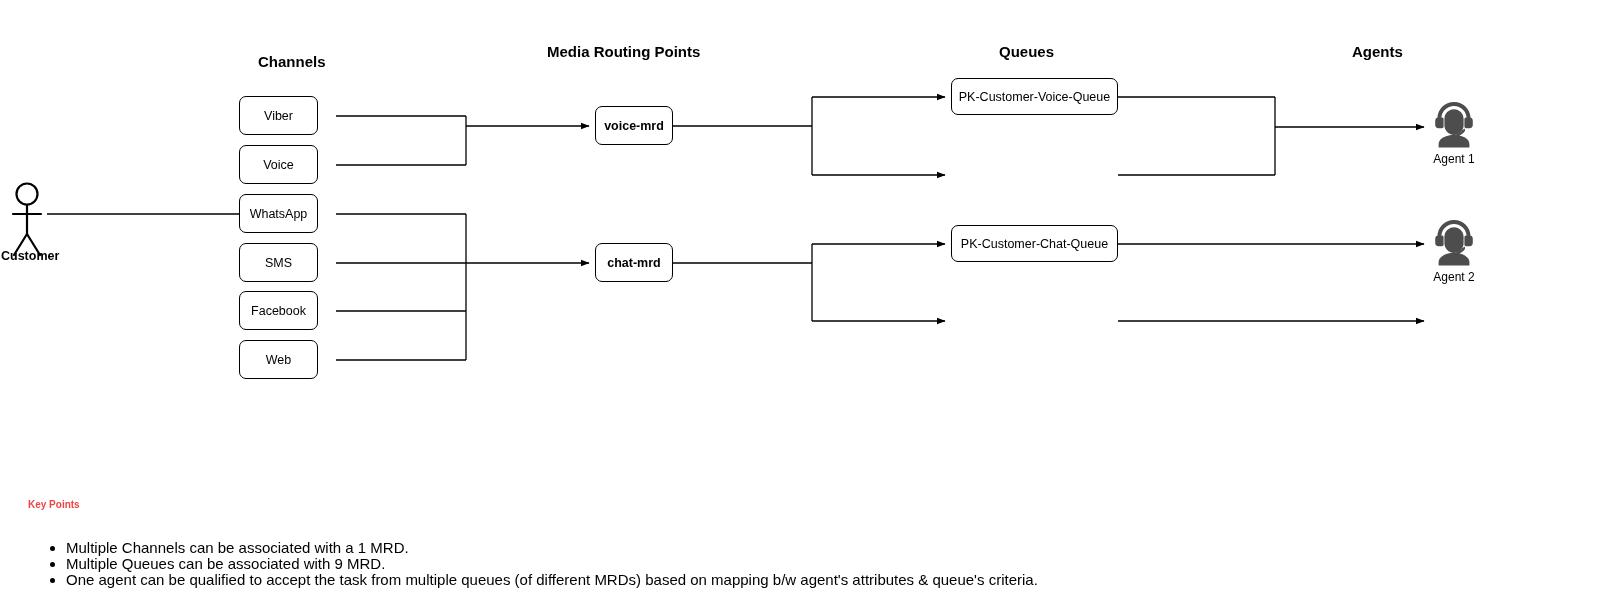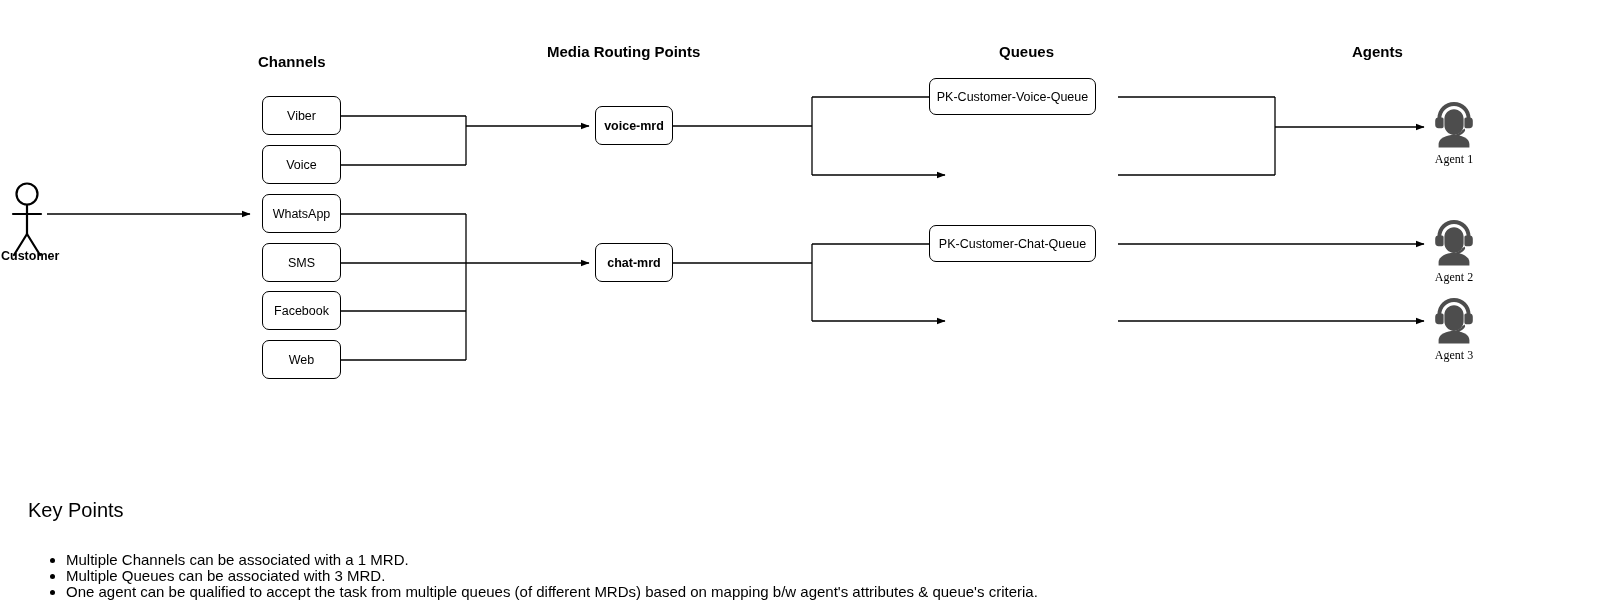--- a/index.html
+++ b/index.html
@@ -37,23 +37,23 @@
     background: #ffffff;
     display: flex;
     align-items: center;
     justify-content: center;
     font-size: 12.5px;
     color: #000;
     text-align: center;
     white-space: nowrap;
     z-index: 4;
   }
-  .chan  { left: 262px; width: 79px;  height: 39px; }
+  .chan  { left: 239px; width: 79px;  height: 39px; }
   .mrd   { left: 595px; width: 78px;  height: 39px; font-weight: bold; }
-  .queue { left: 929px; width: 167px; height: 37px; }
+  .queue { left: 951px; width: 167px; height: 37px; }
 
   
   #wires {
     position: absolute;
     left: 0; top: 0;
     width: 1604px; height: 611px;
     z-index: 1;
     pointer-events: none;
   }
 
@@ -79,34 +79,33 @@
     z-index: 3;
     text-align: center;
   }
   .agent-icon { display: block; margin: 0 auto; }
   .agent-label {
     display: block;
     font-size: 12px;
     color: #000;
     margin-top: 2px;
     white-space: nowrap;
-    font-family: Liberation Serif, serif;
   }
   #agent-1 { top: 58px; }
   #agent-2 { top: 176px; }
   #agent-3 { top: 254px; }
 
   
   #keypoints {
     position: absolute;
     left: 28px; top: 461px;
     width: 1100px;
   }
   #keypoints-title {
-    font-size: 20px; font-weight: normal; color: #000000;
+    font-size: 10px; font-weight: bold; color: #ef4444;
     margin: 0 0 30px 0;
   }
   #keypoints-list {
     margin: 0; padding: 0 0 0 38px;
     list-style: disc;
   }
   #keypoints-list li {
     font-size: 15px;
     color: #000;
     line-height: 16px;
@@ -211,36 +210,23 @@
         <path d="M11.6 21.4 h3.4 a1.6 1.6 0 0 1 1.6 1.6 v7.6 a1.6 1.6 0 0 1-1.6 1.6 h-3.4 a3.4 3.4 0 0 1-3.4-3.4 v-4 a3.4 3.4 0 0 1 3.4-3.4 z"></path>
         <path d="M42.4 21.4 h-3.4 a1.6 1.6 0 0 0-1.6 1.6 v7.6 a1.6 1.6 0 0 0 1.6 1.6 h3.4 a3.4 3.4 0 0 0 3.4-3.4 v-4 a3.4 3.4 0 0 0-3.4-3.4 z"></path>
         <path d="M27 13.2 c-5.3 0-9.6 4.3-9.6 9.6 v6.5 c0 5.3 4.3 9.6 9.6 9.6 s9.6-4.3 9.6-9.6 v-6.5 c0-5.3-4.3-9.6-9.6-9.6 z"></path>
         <path d="M37.8 32.6 l-2.6 1.7 c-1.4 2-3.5 3.4-6 3.9 v1.1 h-4.4 a1.9 1.9 0 0 0 0 3.8 h4.9 a2.9 2.9 0 0 0 2.9-2.9 v-1 c2.3-.9 4.2-2.5 5.5-4.5 z"></path>
         <path d="M27 38.8 c-6.9 0-15.4 3.5-15.4 9.2 v3.4 h30.8 v-3.4 c0-5.7-8.5-9.2-15.4-9.2 z"></path>
       </g>
     </svg>
     <span class="agent-label">Agent 2</span>
   </div>
 
-  <div class="agent" id="agent-3">
-    <svg class="agent-icon" width="54" height="54" viewBox="0 0 54 54">
-      <g fill="#4d4d4d">
-        <path d="M27 6 c-9.2 0-16.6 7.4-16.6 16.6 0 3.2 .9 6.1 2.4 8.6 l3.3-2.1 c-1.1-1.9-1.8-4.1-1.8-6.5 0-7 5.7-12.7 12.7-12.7 s12.7 5.7 12.7 12.7 c0 2.4-.7 4.6-1.8 6.5 l3.3 2.1 c1.5-2.5 2.4-5.4 2.4-8.6 C43.6 13.4 36.2 6 27 6 z"></path>
-        <path d="M11.6 21.4 h3.4 a1.6 1.6 0 0 1 1.6 1.6 v7.6 a1.6 1.6 0 0 1-1.6 1.6 h-3.4 a3.4 3.4 0 0 1-3.4-3.4 v-4 a3.4 3.4 0 0 1 3.4-3.4 z"></path>
-        <path d="M42.4 21.4 h-3.4 a1.6 1.6 0 0 0-1.6 1.6 v7.6 a1.6 1.6 0 0 0 1.6 1.6 h3.4 a3.4 3.4 0 0 0 3.4-3.4 v-4 a3.4 3.4 0 0 0-3.4-3.4 z"></path>
-        <path d="M27 13.2 c-5.3 0-9.6 4.3-9.6 9.6 v6.5 c0 5.3 4.3 9.6 9.6 9.6 s9.6-4.3 9.6-9.6 v-6.5 c0-5.3-4.3-9.6-9.6-9.6 z"></path>
-        <path d="M37.8 32.6 l-2.6 1.7 c-1.4 2-3.5 3.4-6 3.9 v1.1 h-4.4 a1.9 1.9 0 0 0 0 3.8 h4.9 a2.9 2.9 0 0 0 2.9-2.9 v-1 c2.3-.9 4.2-2.5 5.5-4.5 z"></path>
-        <path d="M27 38.8 c-6.9 0-15.4 3.5-15.4 9.2 v3.4 h30.8 v-3.4 c0-5.7-8.5-9.2-15.4-9.2 z"></path>
-      </g>
-    </svg>
-    <span class="agent-label">Agent 3</span>
-  </div>
 
   <div id="keypoints">
     <div id="keypoints-title">Key Points</div>
     <ul id="keypoints-list">
       <li>Multiple Channels can be associated with a 1 MRD.</li>
-      <li>Multiple Queues can be associated with 3 MRD.</li>
+      <li>Multiple Queues can be associated with 9 MRD.</li>
       <li>One agent can be qualified to accept the task from multiple queues (of different MRDs) based on mapping b/w agent's attributes &amp; queue's criteria.</li>
     </ul>
   </div>
 
 </div>
 
 </body></html>

